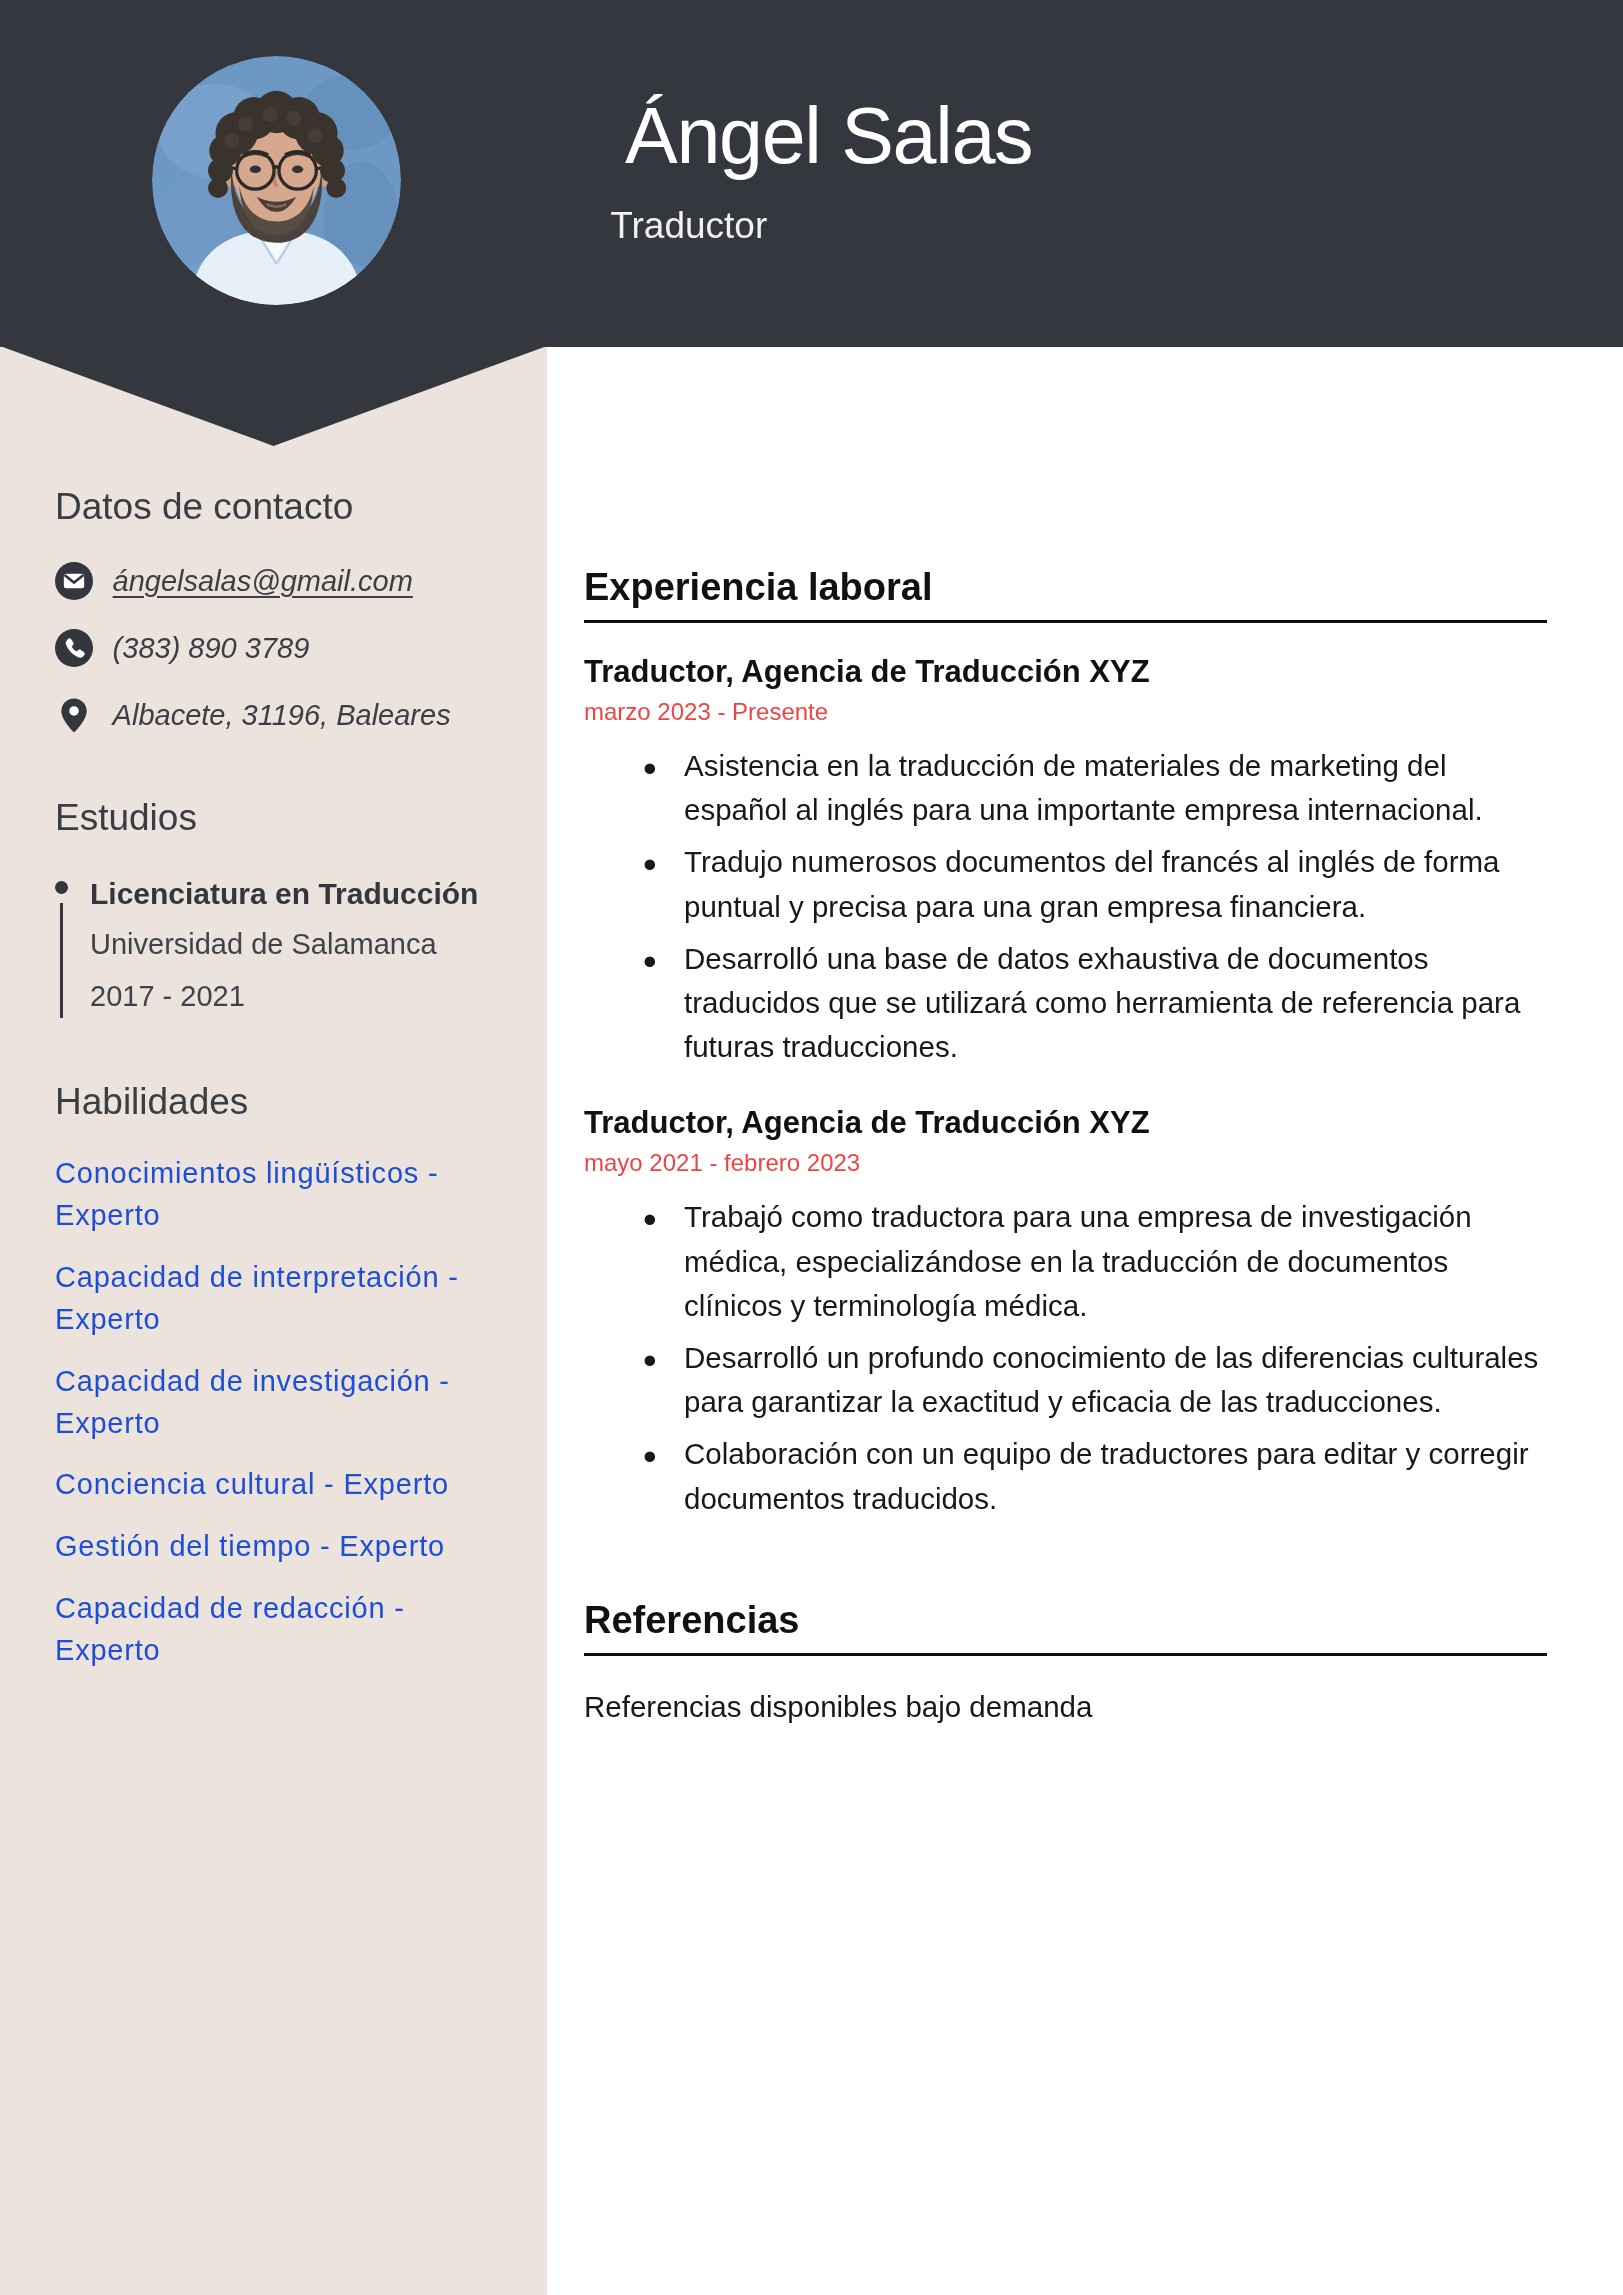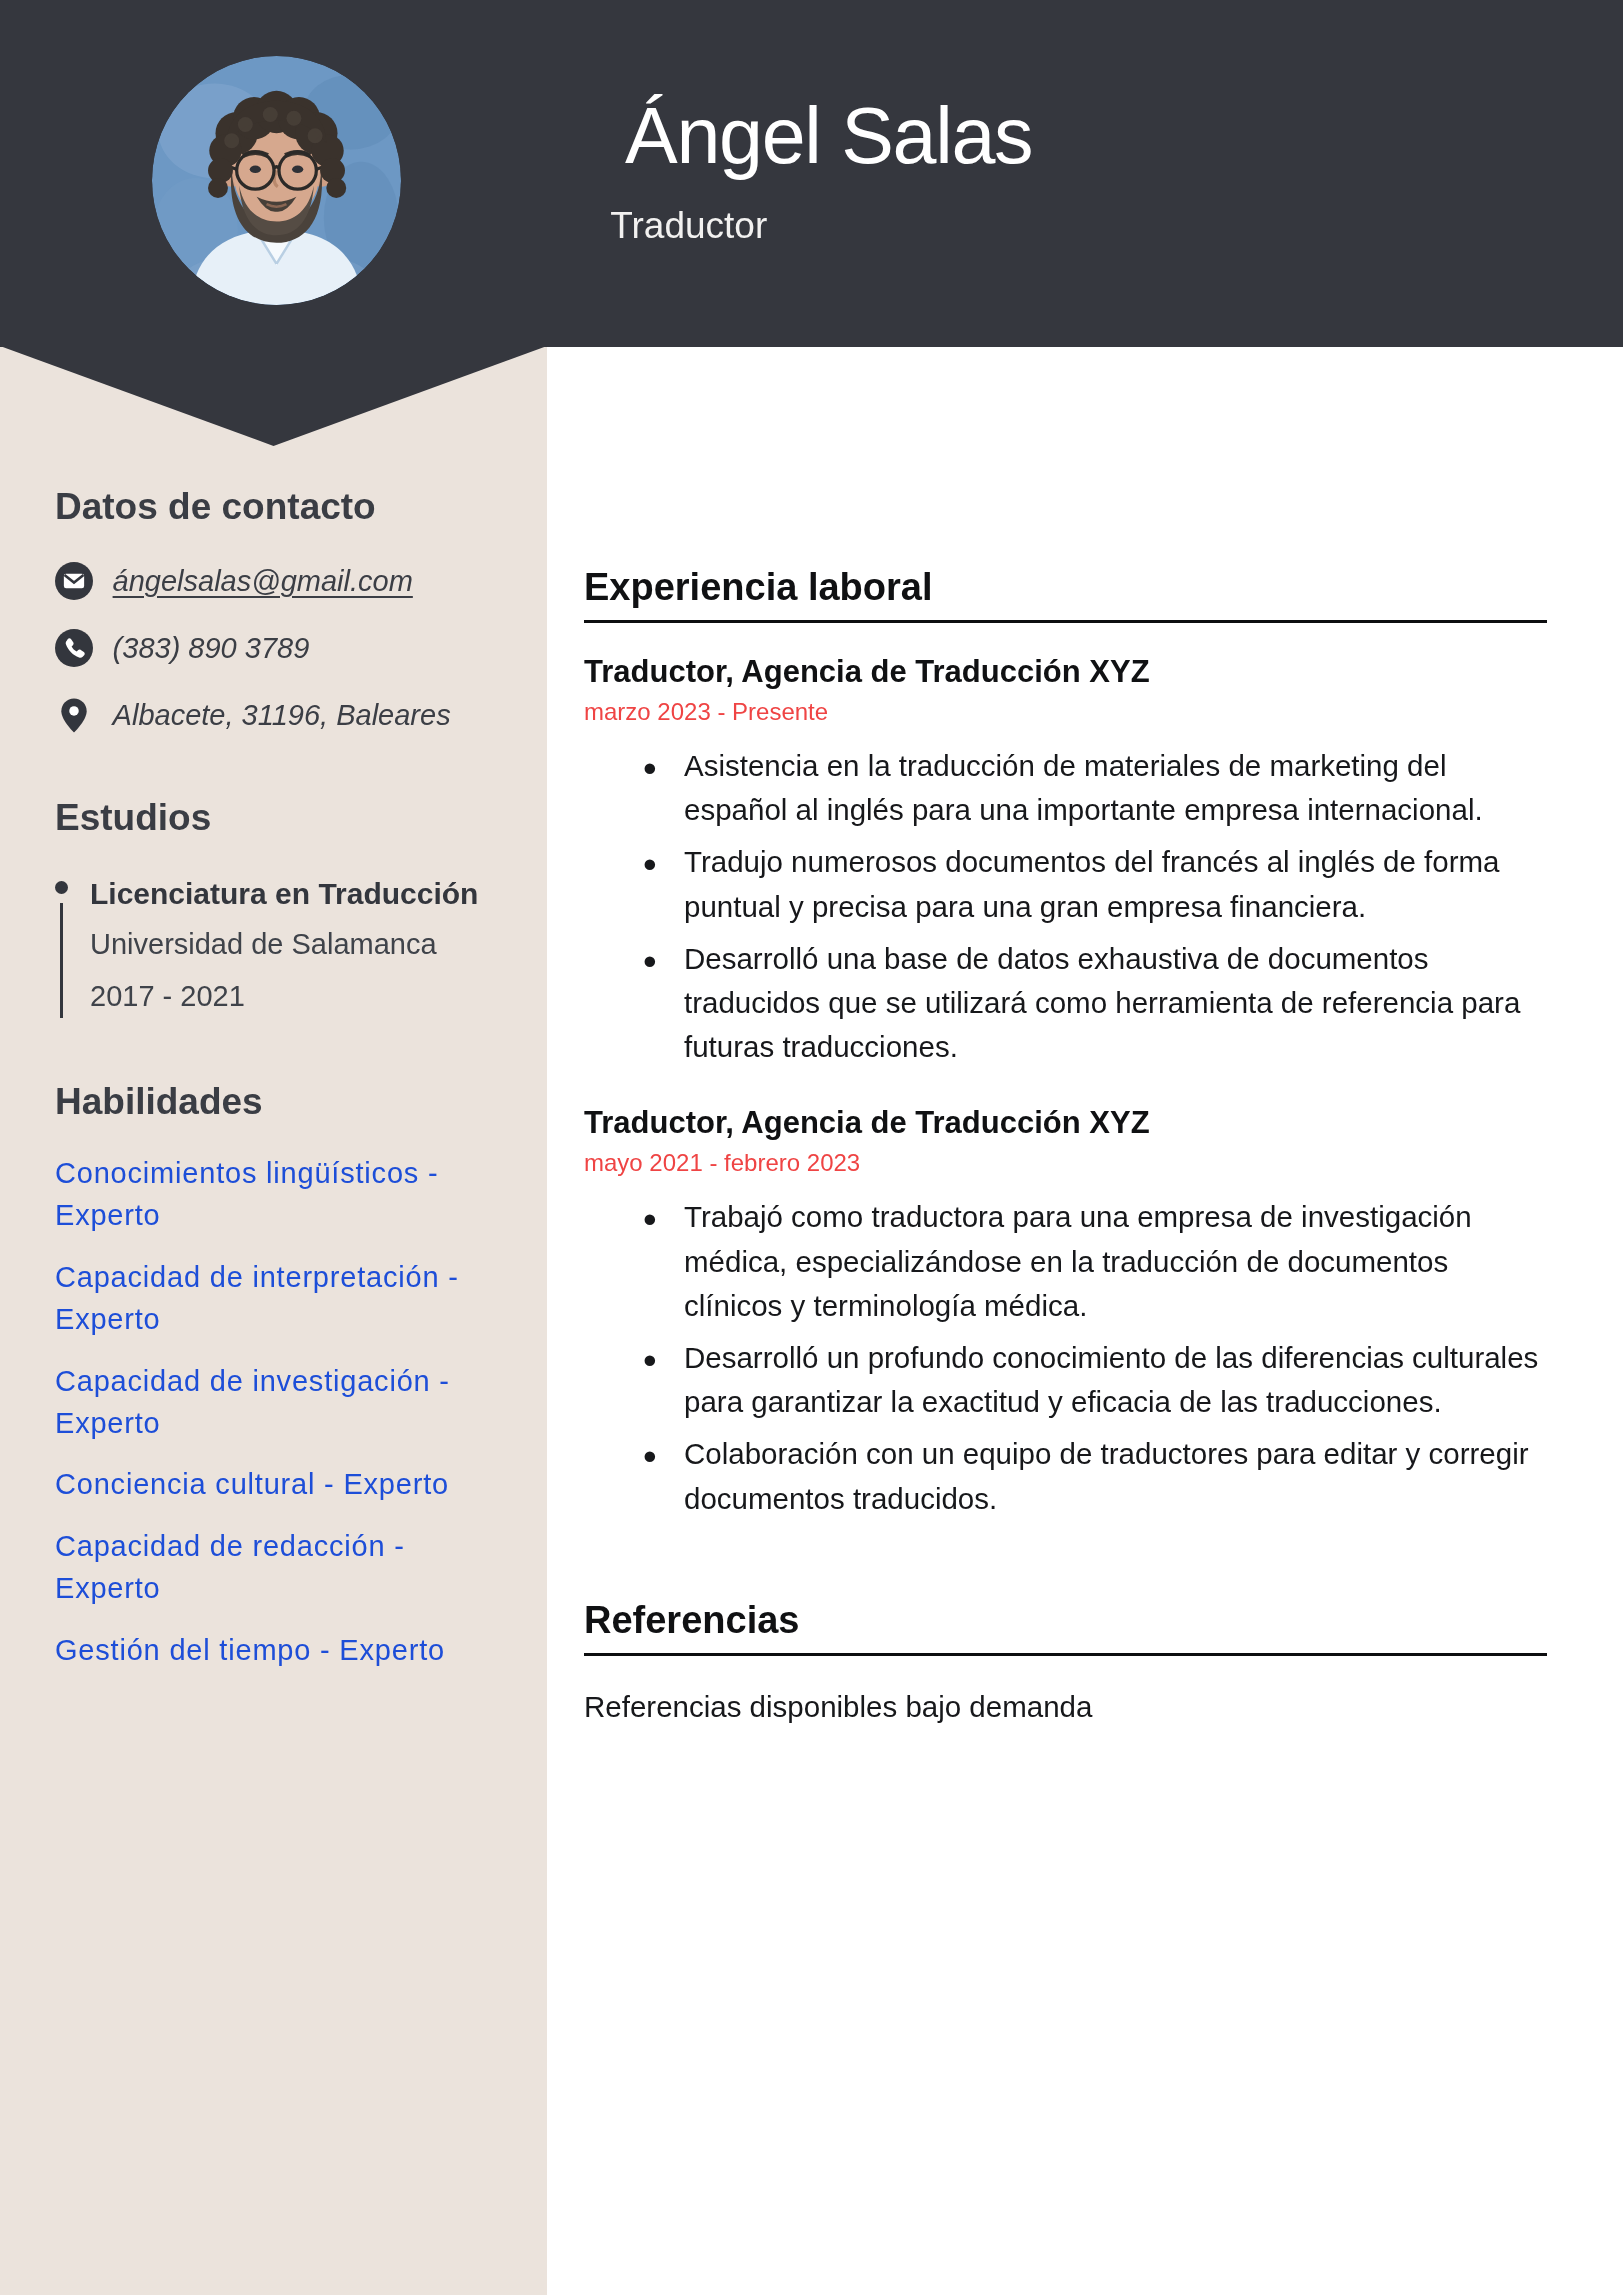--- a/index.html
+++ b/index.html
@@ -17,21 +17,21 @@
 
   
   .photo-wrap{position:absolute;left:152px;top:56px;width:249px;height:249px;border-radius:50%;
     overflow:hidden;z-index:3;}
   .header-text{position:absolute;left:609px;top:77px;z-index:3;color:#ffffff;}
   .name{font-size:79px;font-weight:400;letter-spacing:-1.3px;line-height:1.1;color:#ffffff;margin:16px;}
   .job-title{font-size:37px;font-weight:400;color:#f2f1f0;margin:25px 0 0 1.3px;}
 
   
   .sidebar{position:absolute;left:0;top:0;width:547px;z-index:4;padding:486px 46px 0 55px;box-sizing:border-box;}
-  .side-h{font-size:37px;font-weight:700;color:#3a3d44;margin:0;letter-spacing:0;}
+  .side-h{font-size:37px;font-weight:400;color:#3a3d44;margin:0;letter-spacing:0;}
   .contact-list{margin-top:34px;}
   .contact-item{display:flex;align-items:center;margin-bottom:29px;font-style:italic;}
   .cicon{flex:0 0 38px;width:38px;height:38px;margin-right:19.6px;}
   .contact-text{font-size:29px;color:#3b3e45;}
   a.contact-link{color:#3b3e45;text-decoration:underline;text-underline-offset:5.2px;text-decoration-thickness:2px;}
 
   .section-gap{margin-top:63px;}
   .edu-entry{display:flex;margin-top:33px;}
   .edu-rail{width:13px;margin-right:22px;display:flex;flex-direction:column;align-items:center;}
   .edu-dot{width:13px;height:13px;border-radius:50%;background:#33363d;margin-top:9.2px;}
@@ -184,22 +184,22 @@
       </div>
     </div>
 
     <h2 class="side-h section-gap">Habilidades</h2>
 
     <div class="skills-list">
       <div class="skill-item">Conocimientos lingüísticos - Experto</div>
       <div class="skill-item">Capacidad de interpretación - Experto</div>
       <div class="skill-item">Capacidad de investigación - Experto</div>
       <div class="skill-item">Conciencia cultural - Experto</div>
+      <div class="skill-item">Gestión del tiempo - Experto</div>
       <div class="skill-item">Capacidad de redacción - Experto</div>
-      <div class="skill-item">Gestión del tiempo - Experto</div>
     </div>
   </div>
 
   <div class="main">
 
 
     <div class="section">
       <h2 class="main-h">Experiencia laboral</h2>
       <div class="rule"></div>
 

